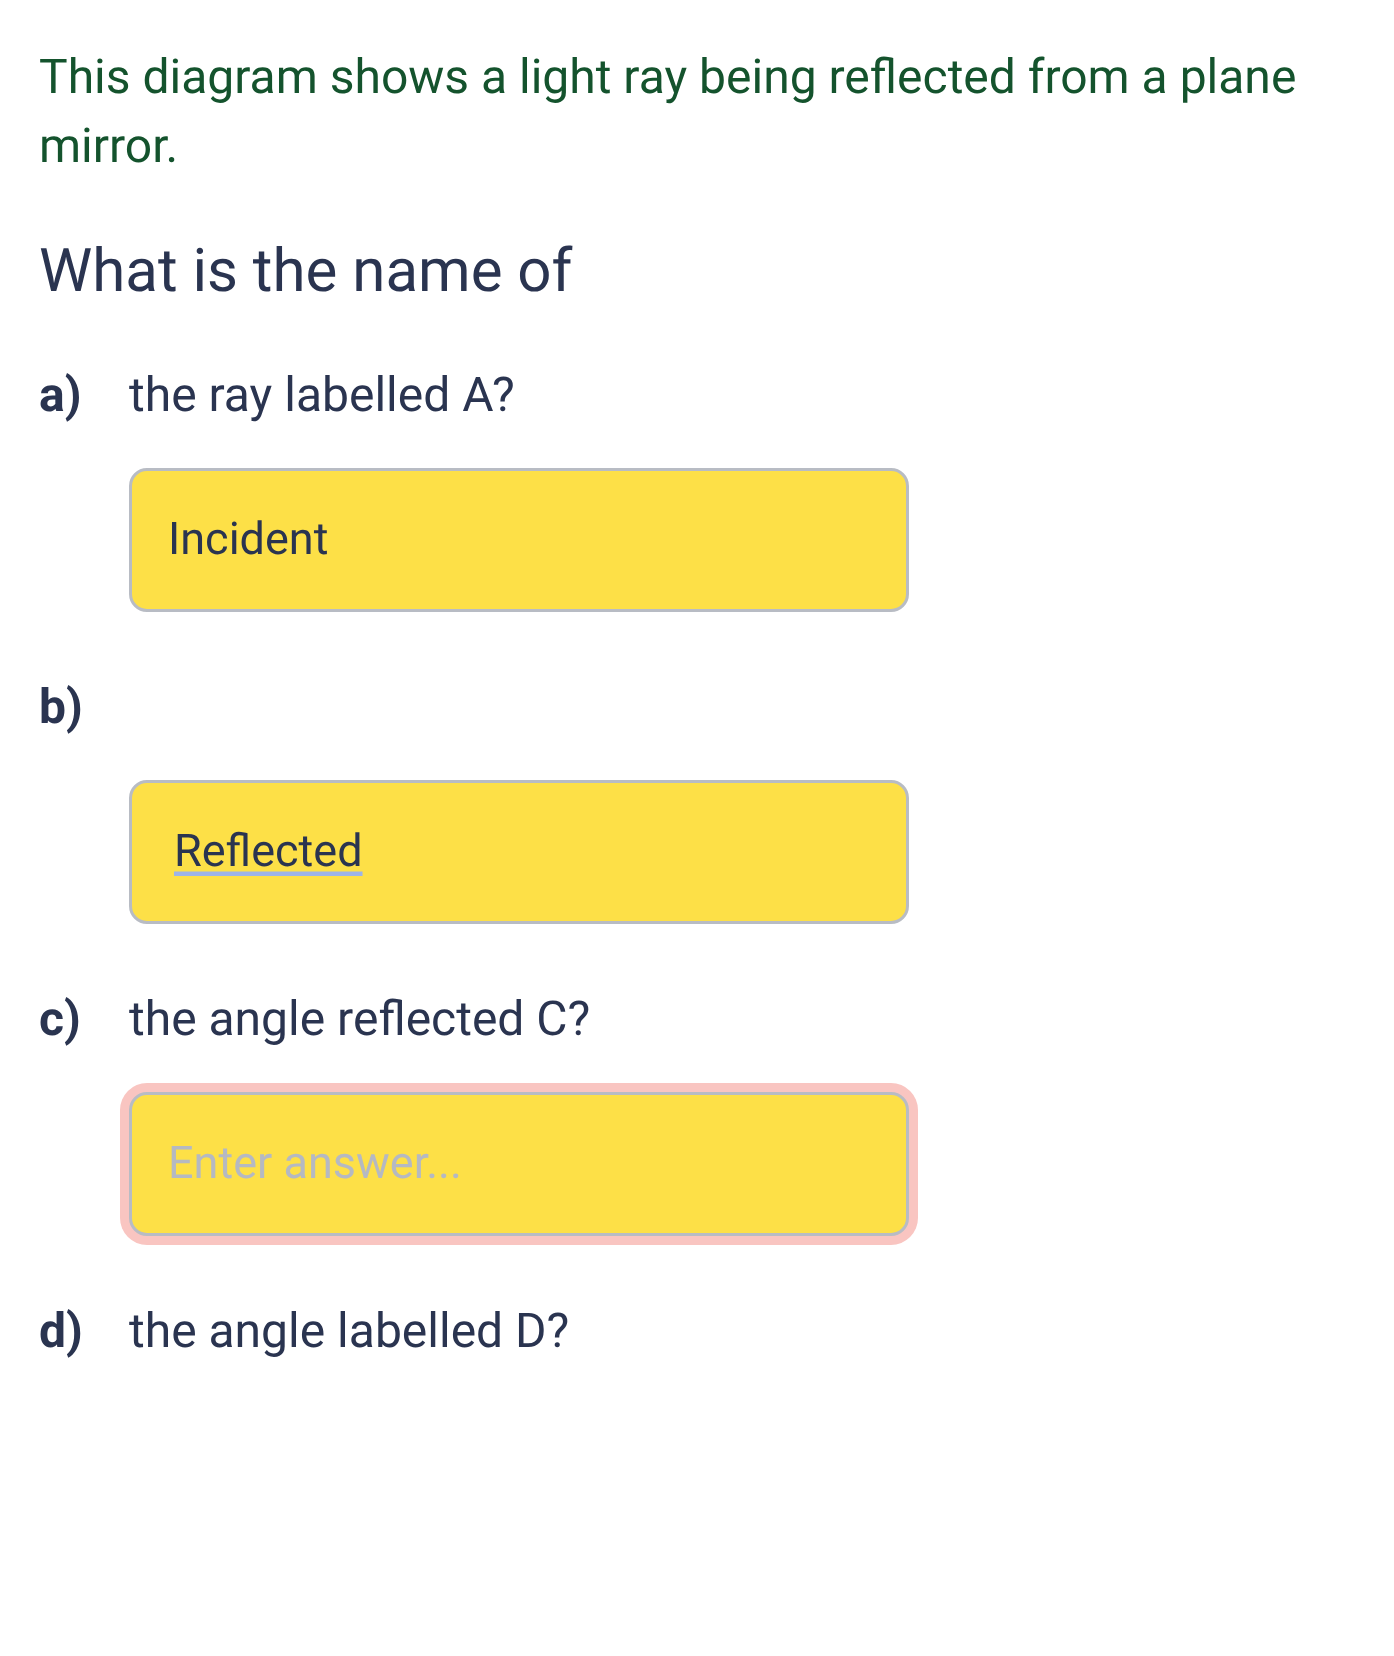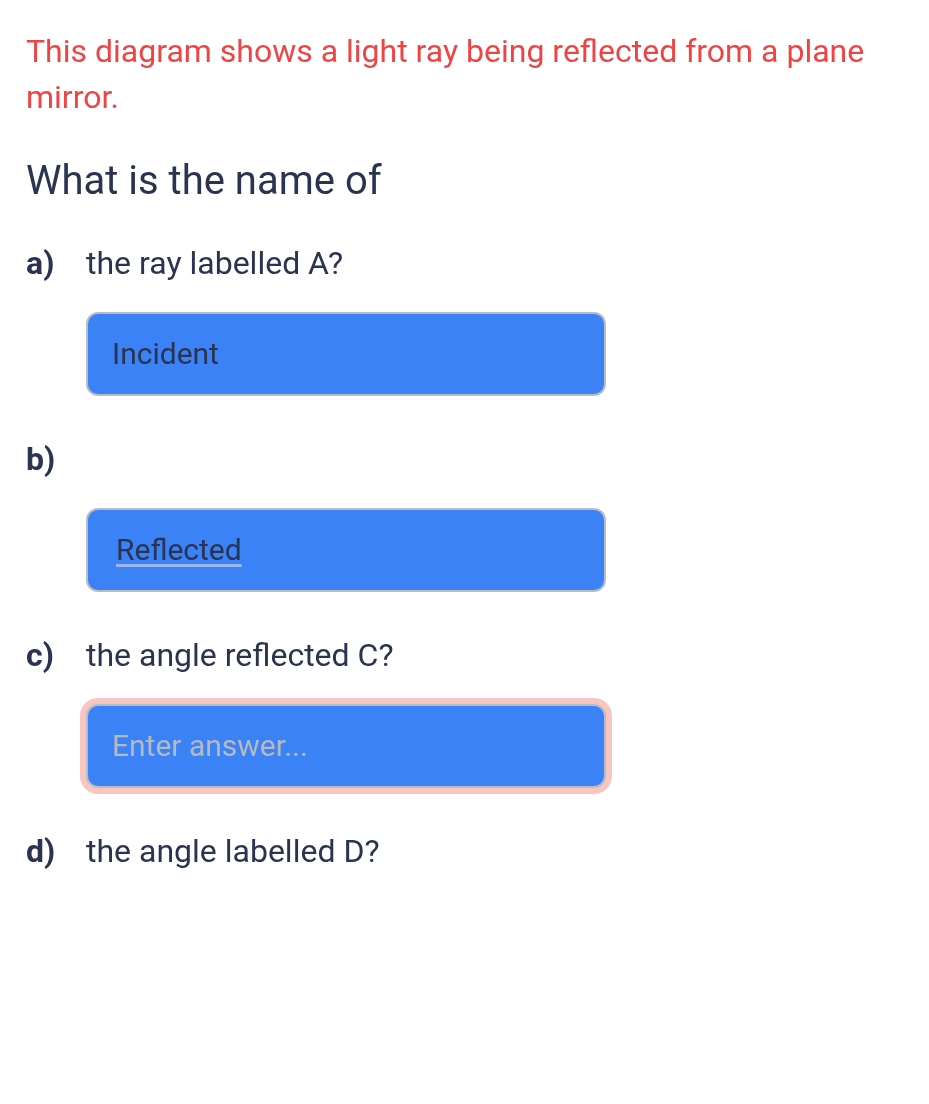--- a/index.html
+++ b/index.html
@@ -10,21 +10,21 @@
   body {
     font-family: -apple-system, BlinkMacSystemFont, "Segoe UI", Roboto, Helvetica, Arial, sans-serif;
     background: #ffffff;
     width: 929px;
     padding: 28px 26px;
     color: #2a3450;
   }
   .intro {
     font-size: 32px;
     line-height: 1.45;
-    color: #ef4444;
+    color: #14532d;
     margin-bottom: 36px;
     font-weight: 400;
   }
   .lead {
     font-size: 40px;
     color: #2a3450;
     margin-bottom: 40px;
     font-weight: 400;
   }
   .question {
@@ -45,29 +45,29 @@
   .q-text {
     font-size: 32px;
     color: #2a3450;
     font-weight: 400;
   }
   .answer-wrap {
     margin-left: 60px;
   }
   .answer-input {
     width: 520px;
-    height: 84px;
+    height: 96px;
     border: 2px solid #b8bcc4;
     border-radius: 12px;
     font-size: 30px;
     padding: 0 24px;
     color: #2a3450;
     outline: none;
     font-family: inherit;
-    background: #3b82f6;
+    background: #fde047;
   }
   .answer-input::placeholder {
     color: #b5b9c2;
   }
   .answer-input.error {
     box-shadow: 0 0 0 6px #f9c5c1;
     border-color: #b8bcc4;
   }
 </style>
 </head>

